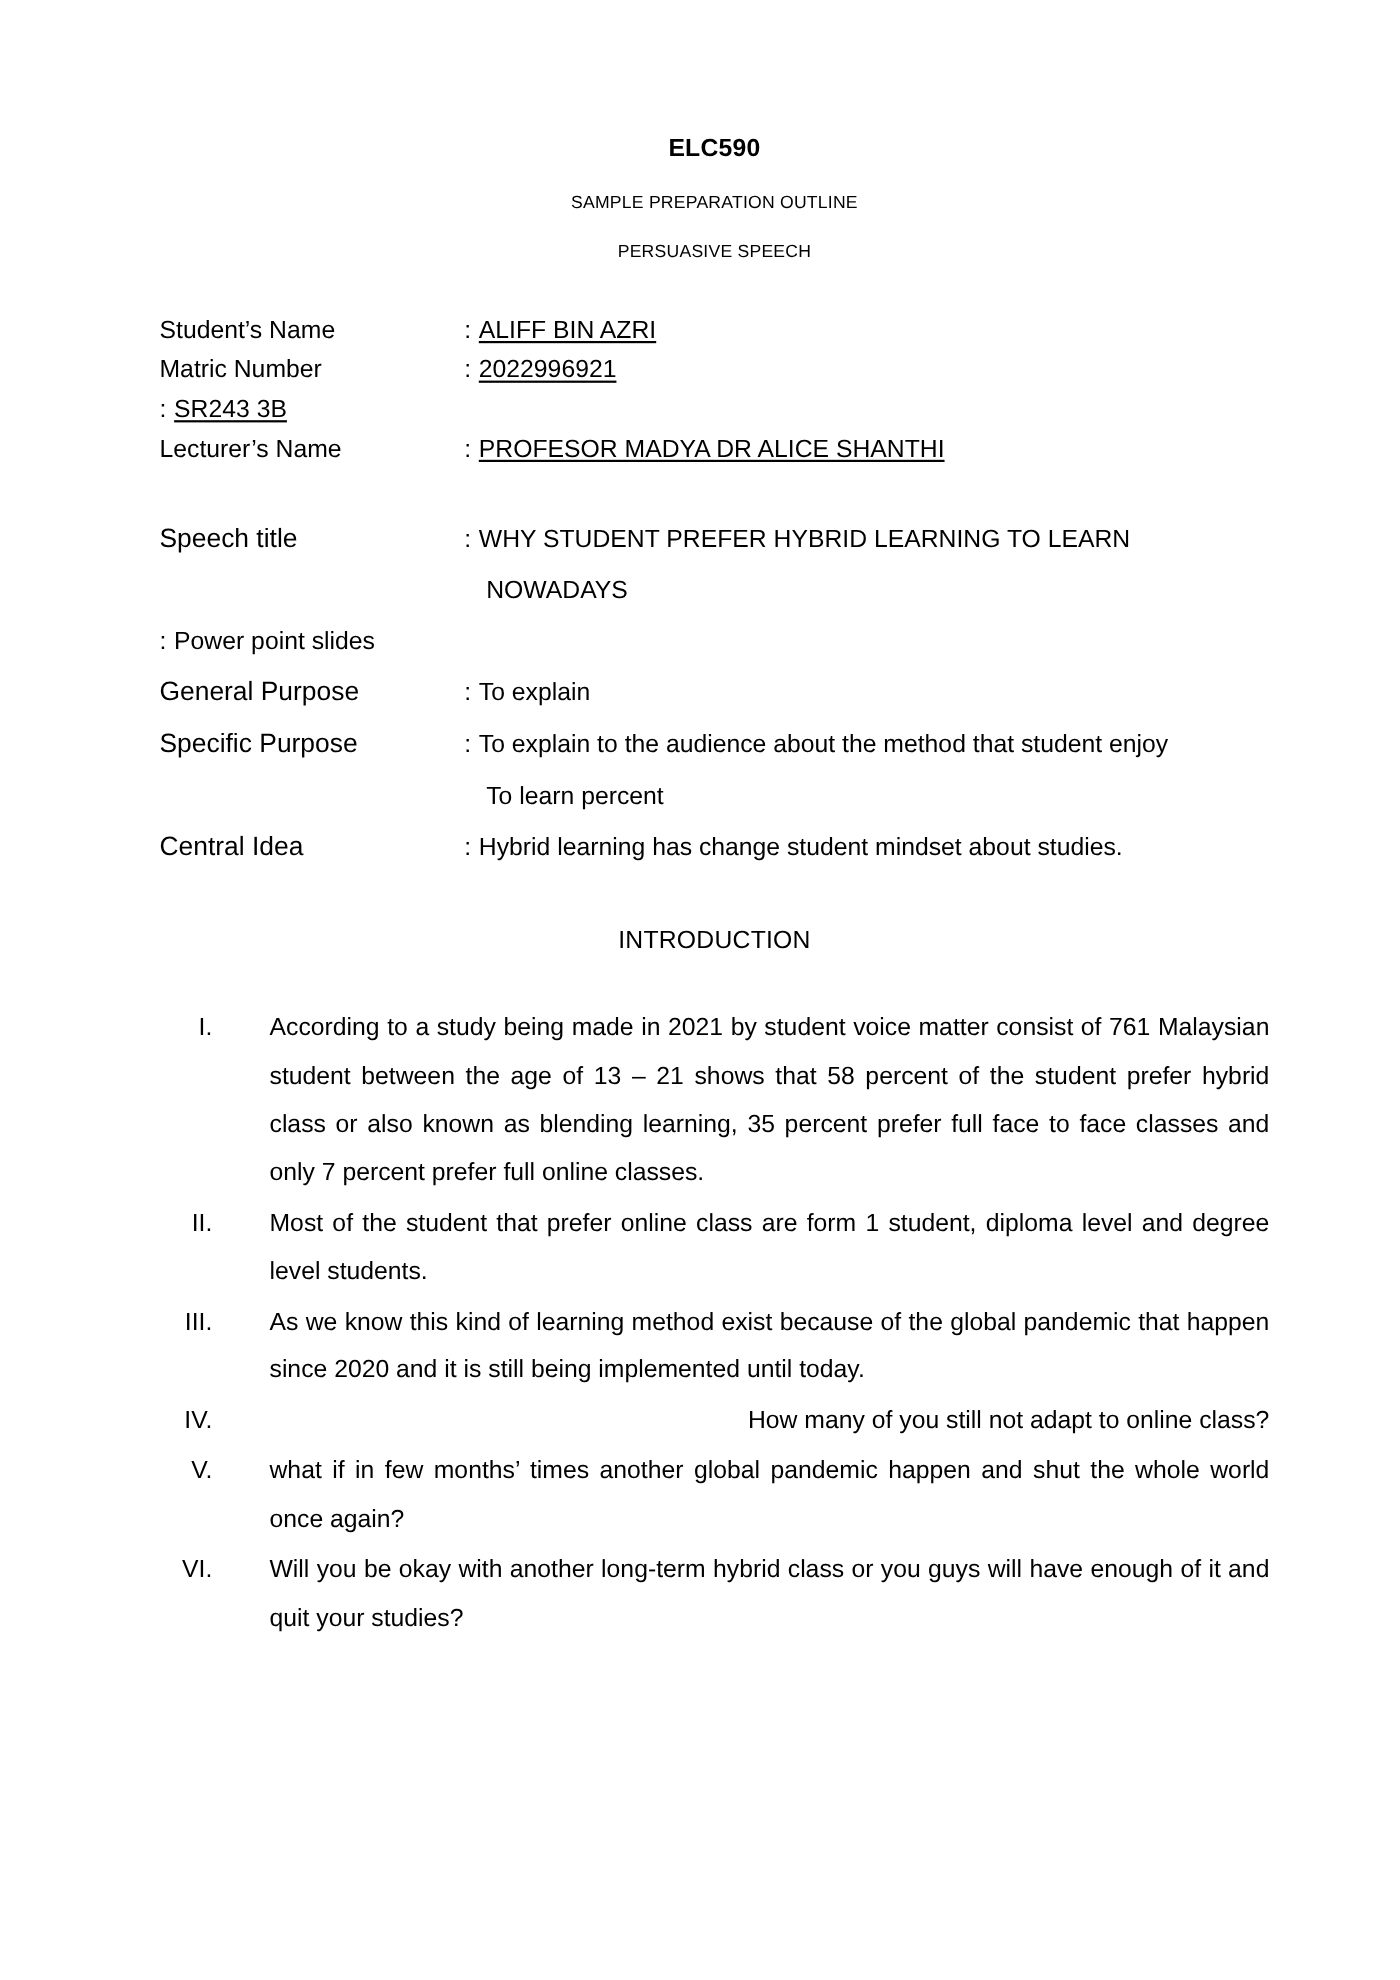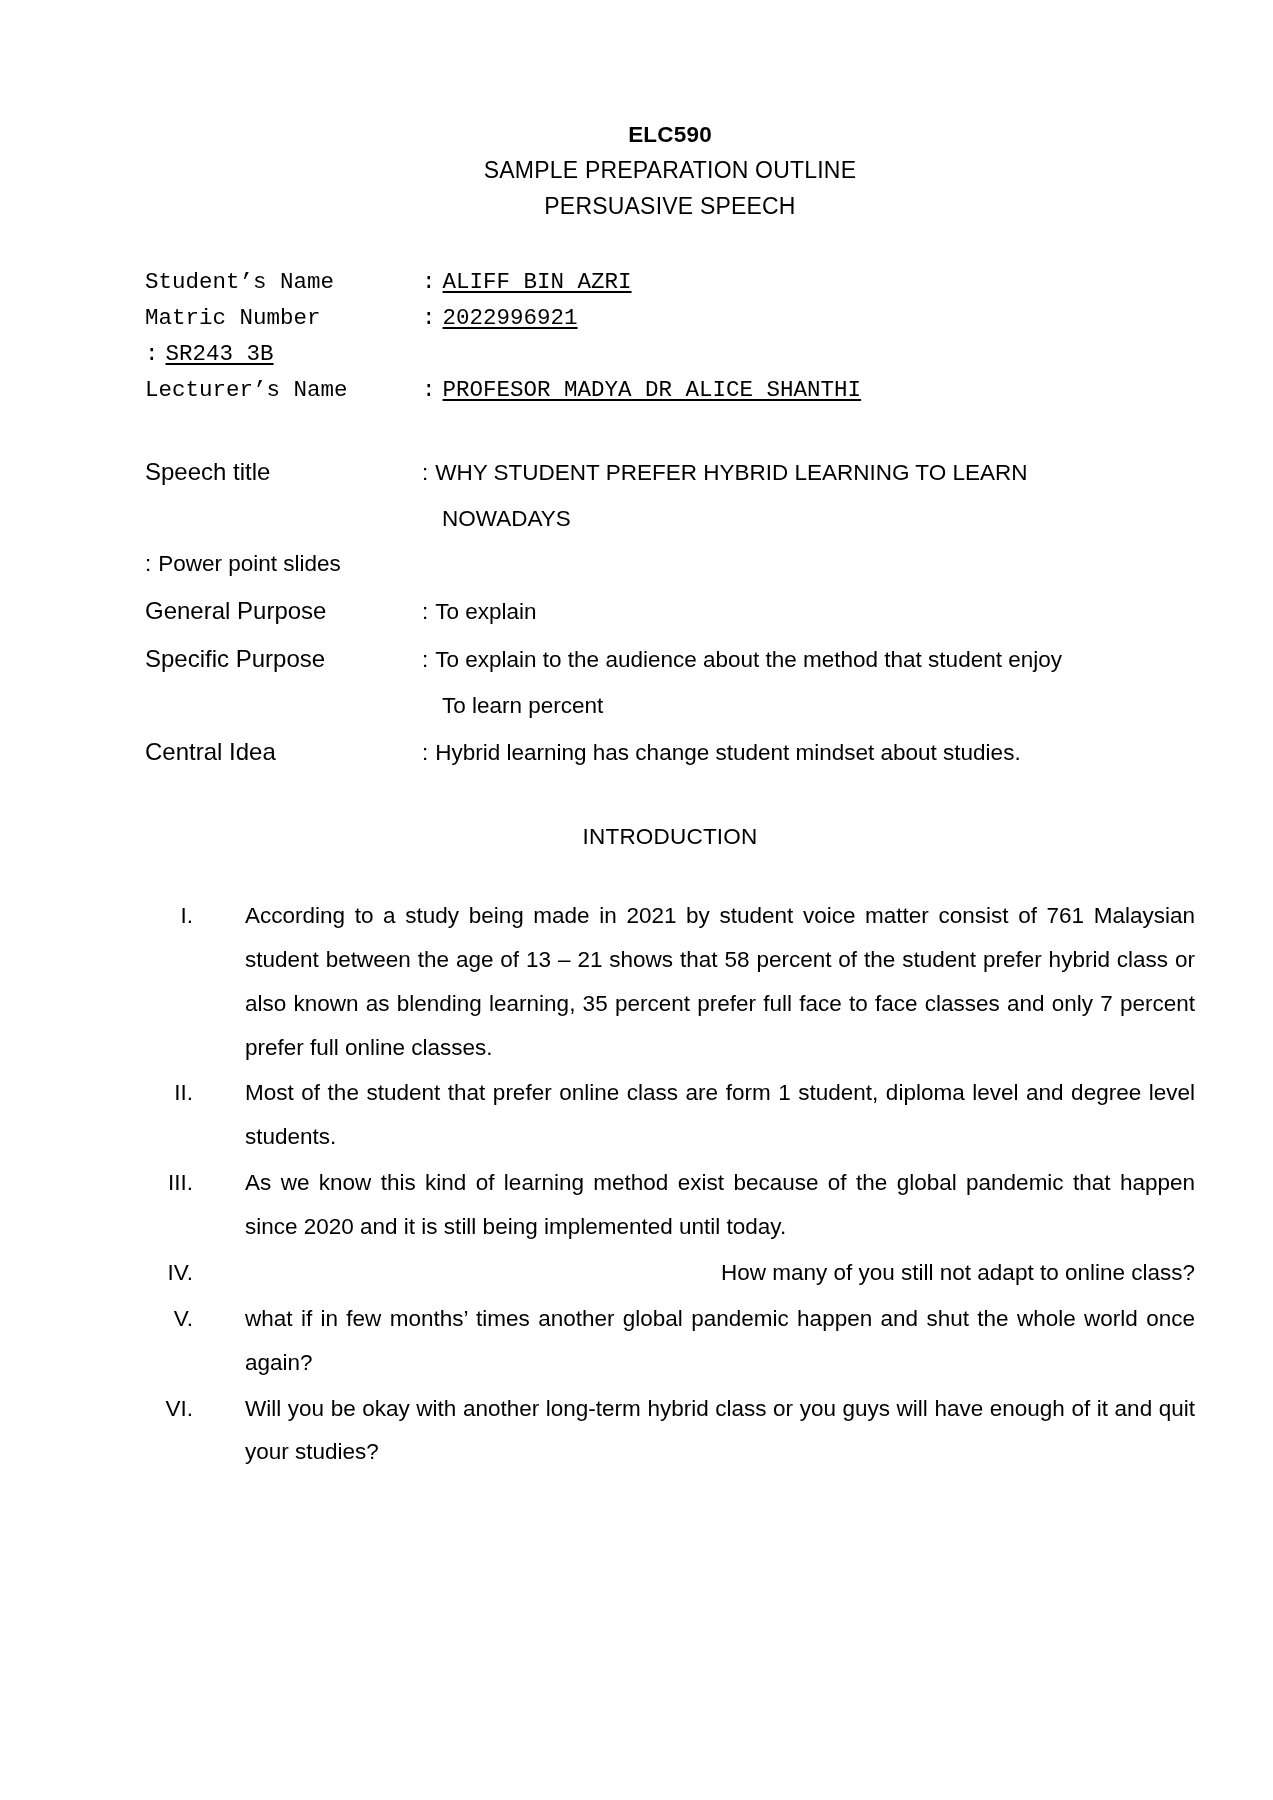--- a/index.html
+++ b/index.html
@@ -11,51 +11,51 @@
     font-family: "Liberation Sans", sans-serif;
     color: #000000;
   }
   .page {
     position: relative;
     width: 1273px;
     height: 1800px;
     margin: 0 auto;
     background: #ffffff;
     box-sizing: border-box;
-    padding: 118px 78px 60px 145px;
+    padding: 118px 119px 60px 145px;
     overflow: hidden;
   }
 
   
   .doc-header {
     text-align: center;
   }
   .doc-code {
     font-size: 22.5px;
     font-weight: bold;
     line-height: 1.55;
     letter-spacing: 0.2px;
   }
   .doc-subtitle {
-    font-size: 23px;
+    font-size: 16px;
     font-weight: normal;
     line-height: 1.55;
     letter-spacing: 0.2px;
+    margin-top: 20px;
   }
 
   
   .info-block {
     margin-top: 40px;
   }
   .info-row {
     display: flex;
     align-items: baseline;
     font-size: 22.5px;
     line-height: 1.6;
-    font-family: Liberation Mono, monospace;
   }
   .info-label {
     width: 277px;
     flex: 0 0 277px;
     font-size: 22.5px;
   }
   .info-colon {
     flex: 0 0 auto;
     padding-right: 7px;
   }

